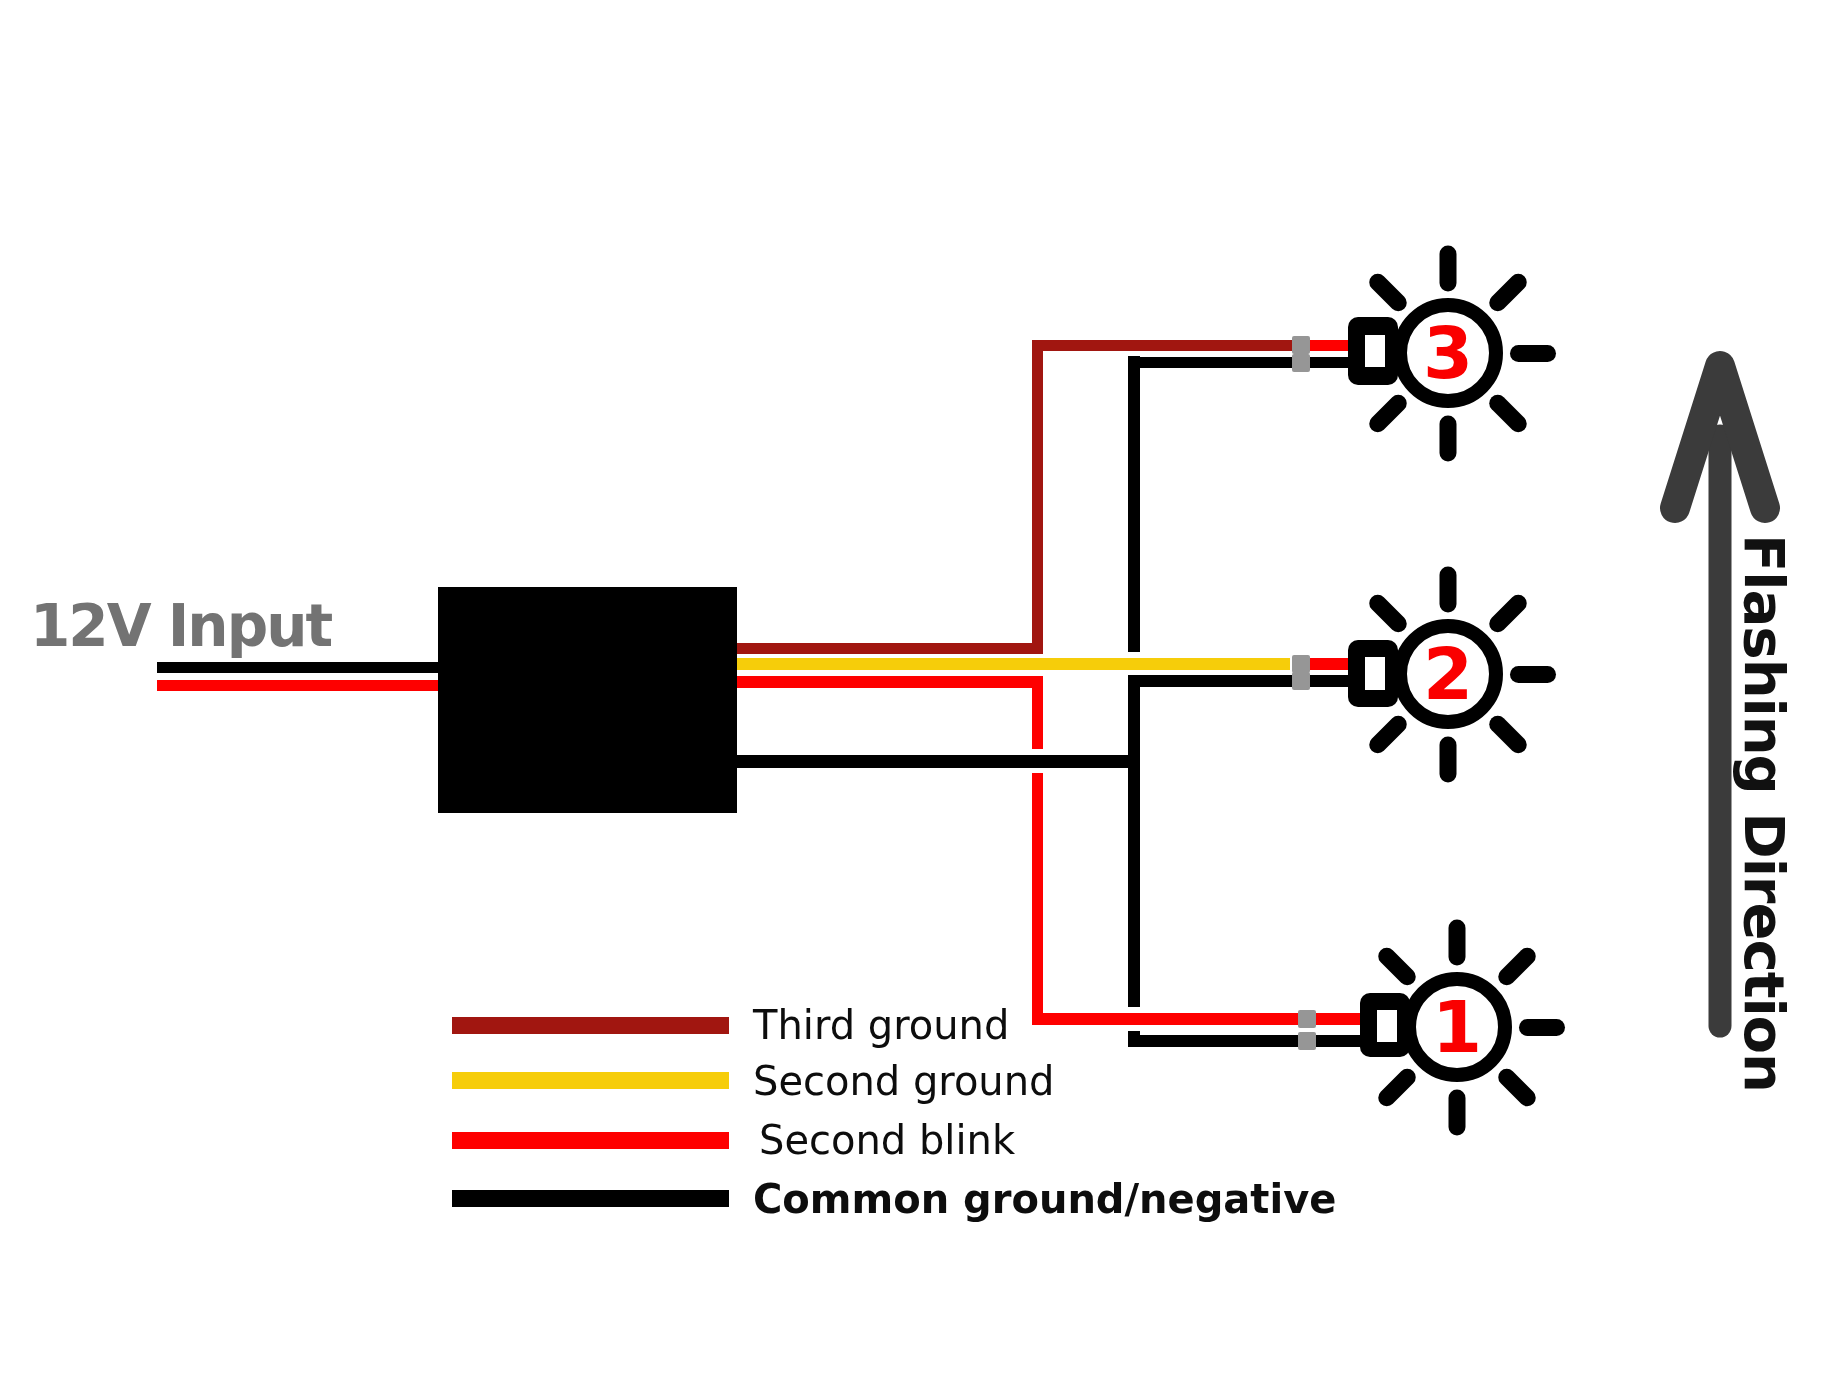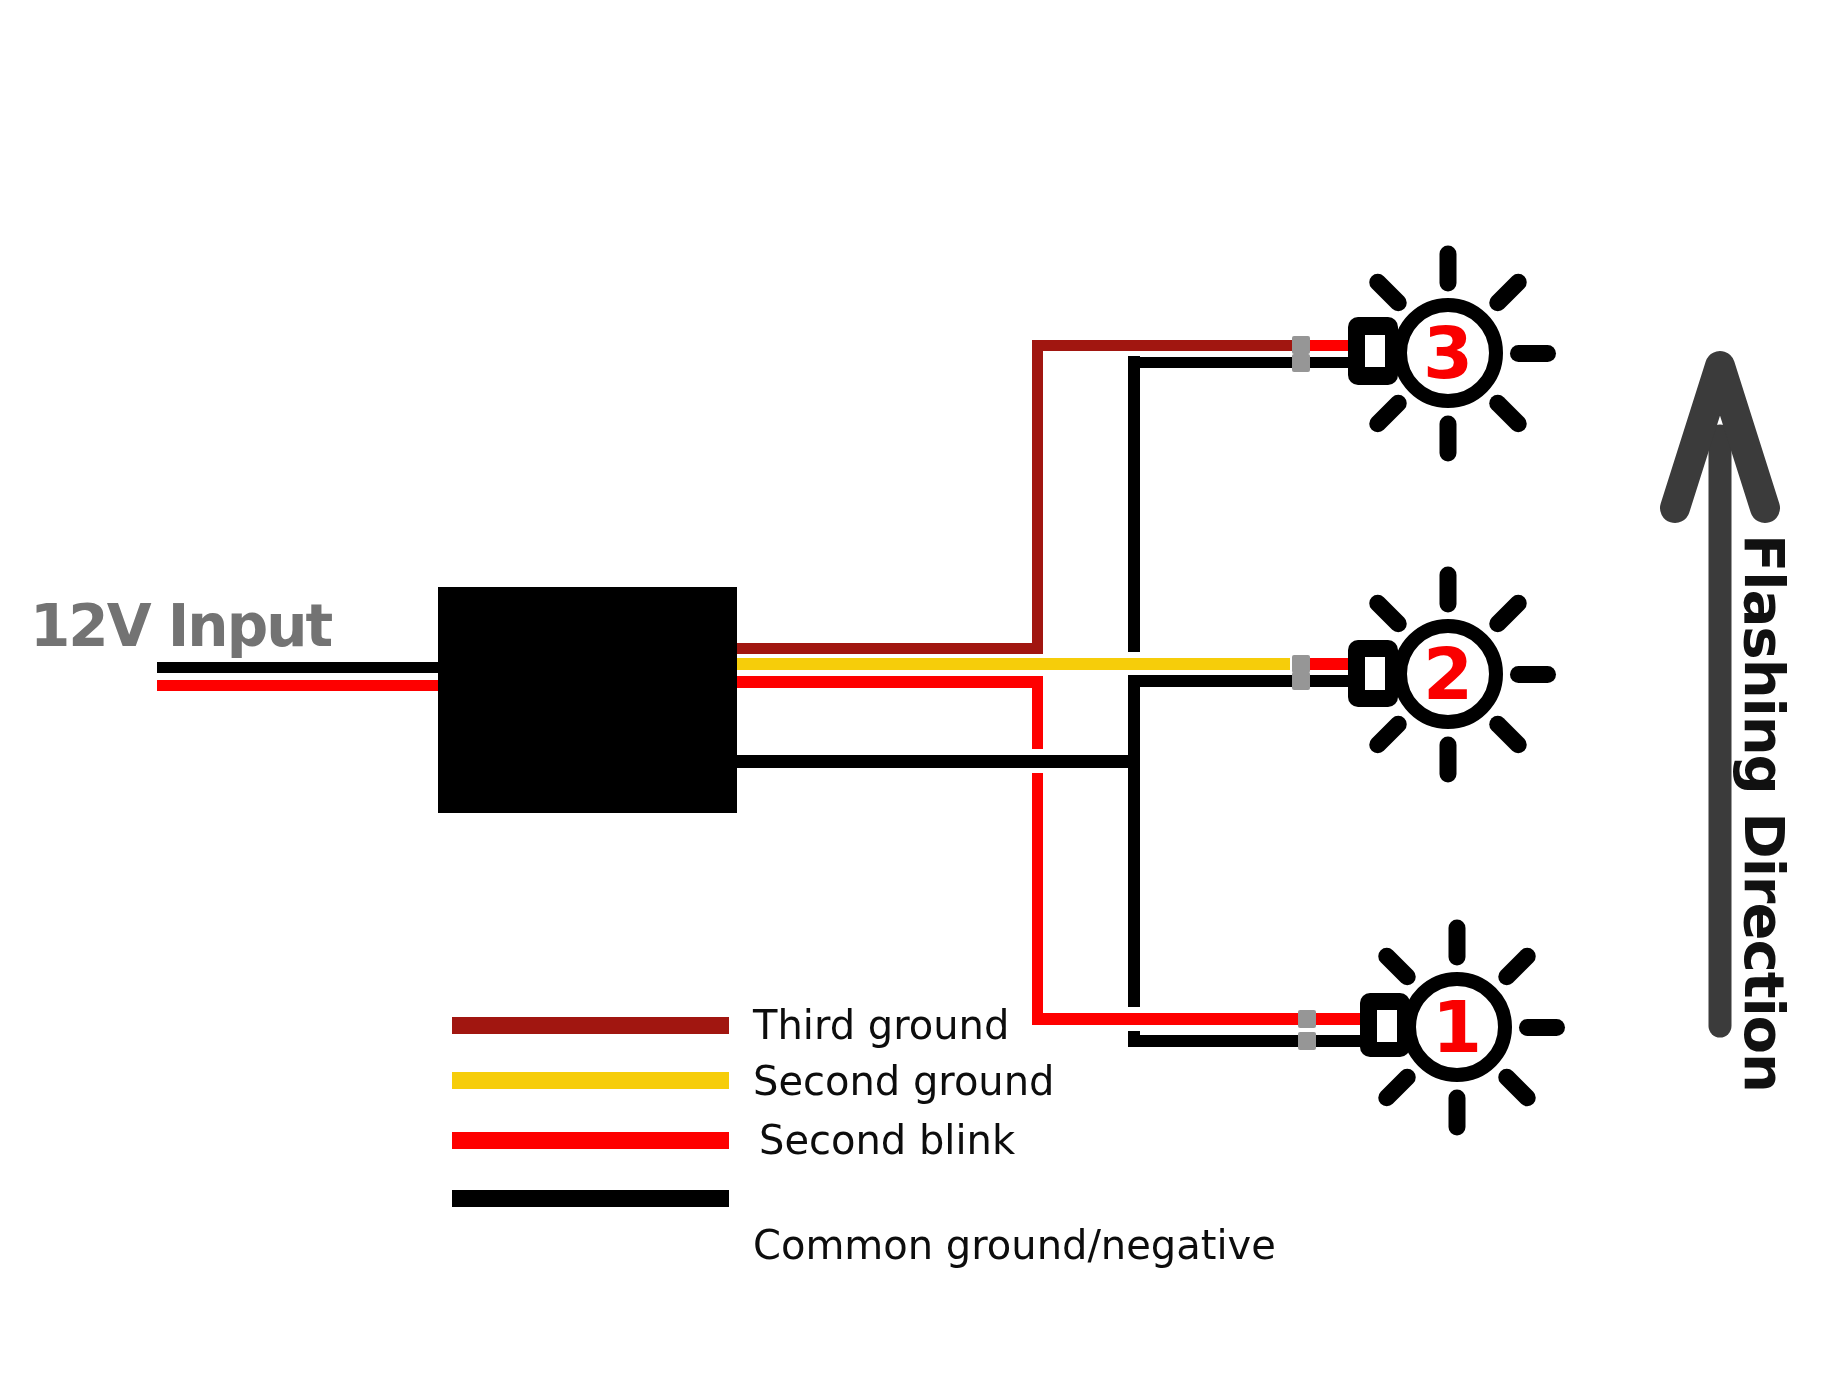--- a/index.html
+++ b/index.html
@@ -147,15 +147,15 @@
   <div class="legend-swatch" style="top: 1017px; background: rgb(161, 22, 16);"></div>
   <div class="legend-label" style="top:1001px;">Third ground</div>
 
   <div class="legend-swatch" style="top: 1072px; background: rgb(246, 205, 10);"></div>
   <div class="legend-label" style="top:1057px;">Second ground</div>
 
   <div class="legend-swatch" style="top: 1132px; background: rgb(254, 0, 0);"></div>
   <div class="legend-label" style="top:1116px;margin-left:6px;">Second blink</div>
 
   <div class="legend-swatch" style="top: 1190px; background: rgb(0, 0, 0);"></div>
-  <div class="legend-label" style="top:1221px;">Common ground/negative</div>
+  <div class="legend-label" style="top:1175px;font-weight:bold;">Common ground/negative</div>
 
 </div>
 
 </body></html>

